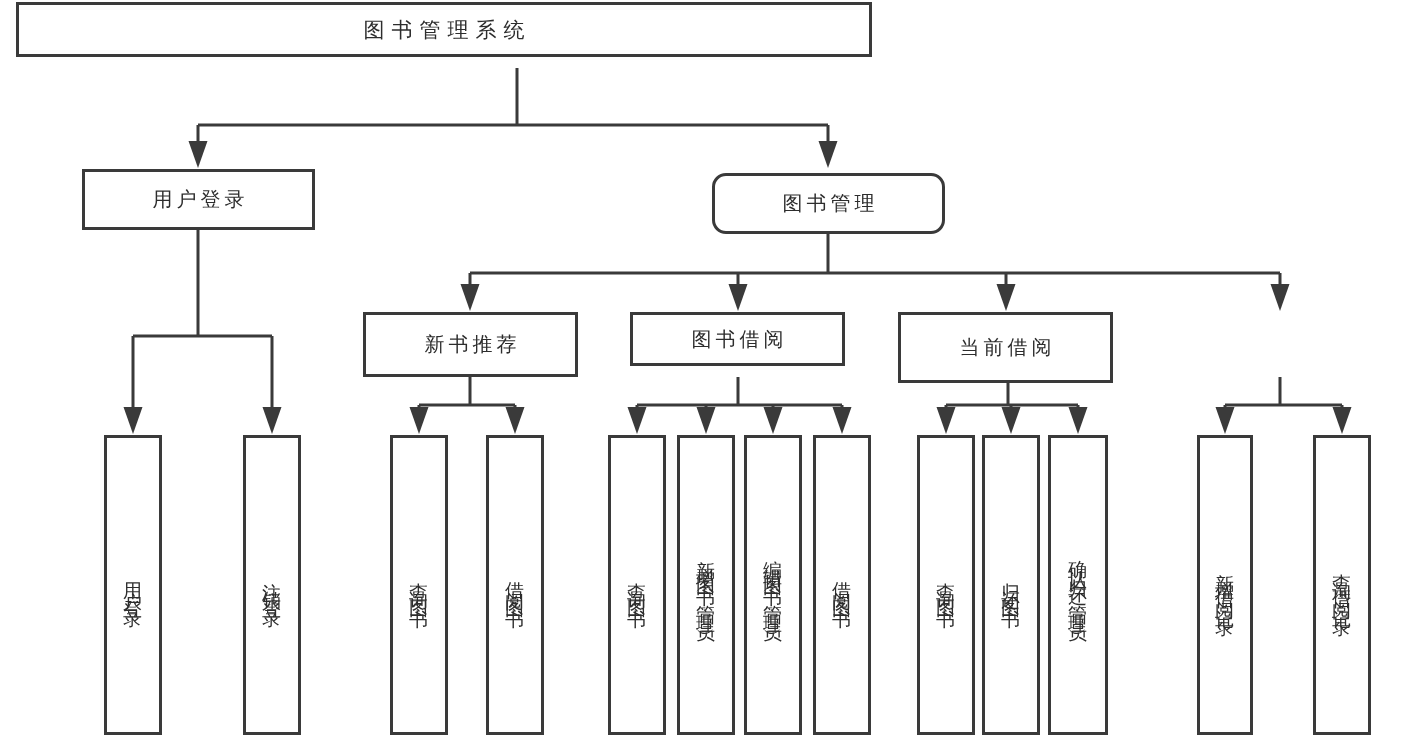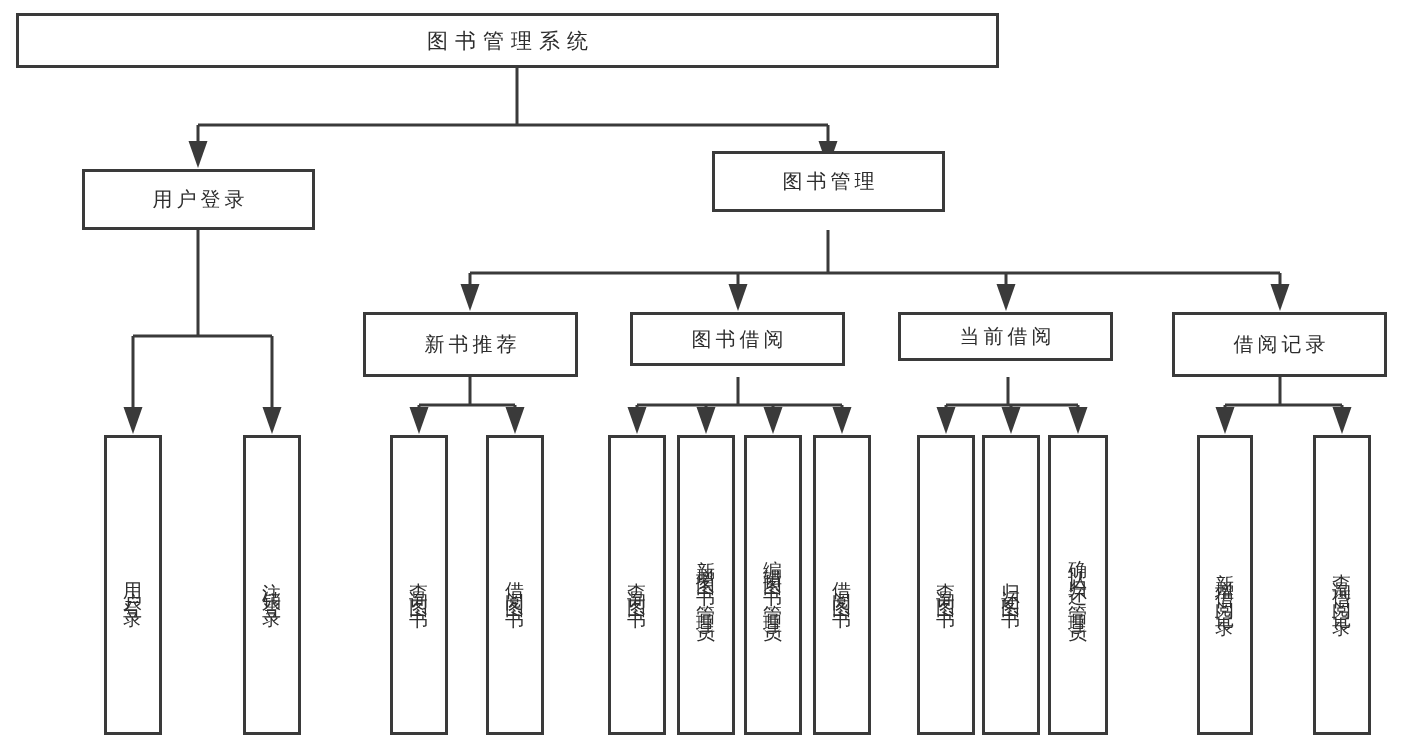--- a/index.html
+++ b/index.html
@@ -94,42 +94,39 @@
       <polygon points="773,434 763.5,407 782.5,407"></polygon>
       <polygon points="842,434 832.5,407 851.5,407"></polygon>
       <polygon points="946,434 936.5,407 955.5,407"></polygon>
       <polygon points="1011,434 1001.5,407 1020.5,407"></polygon>
       <polygon points="1078,434 1068.5,407 1087.5,407"></polygon>
       <polygon points="1225,434 1215.5,407 1234.5,407"></polygon>
       <polygon points="1342,434 1332.5,407 1351.5,407"></polygon>
     </g>
   </svg>
 
-  <div class="node lvl-h root-node" style="left:16px;top:13px;width:983px;height:55px;justify-content:center;">
+  <div class="node lvl-h root-node" style="left:16px;top:2px;width:856px;height:55px;justify-content:center;">
     <span class="lbl">图书管理系统</span>
   </div>
 
   <div class="node lvl-h mid-node" style="left:82px;top:169px;width:233px;height:61px;">
     <span class="lbl">用户登录</span>
   </div>
-  <div class="node lvl-h mid-node" style="left:712px;top:151px;width:233px;height:61px;">
+  <div class="node lvl-h mid-node" style="left:712px;top:173px;width:233px;height:61px;border-radius:14px;">
     <span class="lbl">图书管理</span>
   </div>
 
   <div class="node lvl-h mid-node" style="left:363px;top:312px;width:215px;height:65px;">
     <span class="lbl">新书推荐</span>
   </div>
   <div class="node lvl-h mid-node" style="left:630px;top:312px;width:215px;height:54px;">
     <span class="lbl">图书借阅</span>
   </div>
-  <div class="node lvl-h mid-node" style="left:898px;top:312px;width:215px;height:49px;">
+  <div class="node lvl-h mid-node" style="left:898px;top:312px;width:215px;height:71px;">
     <span class="lbl">当前借阅</span>
-  </div>
-  <div class="node lvl-h mid-node" style="left:1172px;top:312px;width:215px;height:65px;">
-    <span class="lbl">借阅记录</span>
   </div>
 
   <div class="node lvl-v" style="left:104px;">
     <span class="vlbl">用户登录</span>
   </div>
   <div class="node lvl-v" style="left:243px;">
     <span class="vlbl">注销登录</span>
   </div>
 
   <div class="node lvl-v" style="left:390px;">

